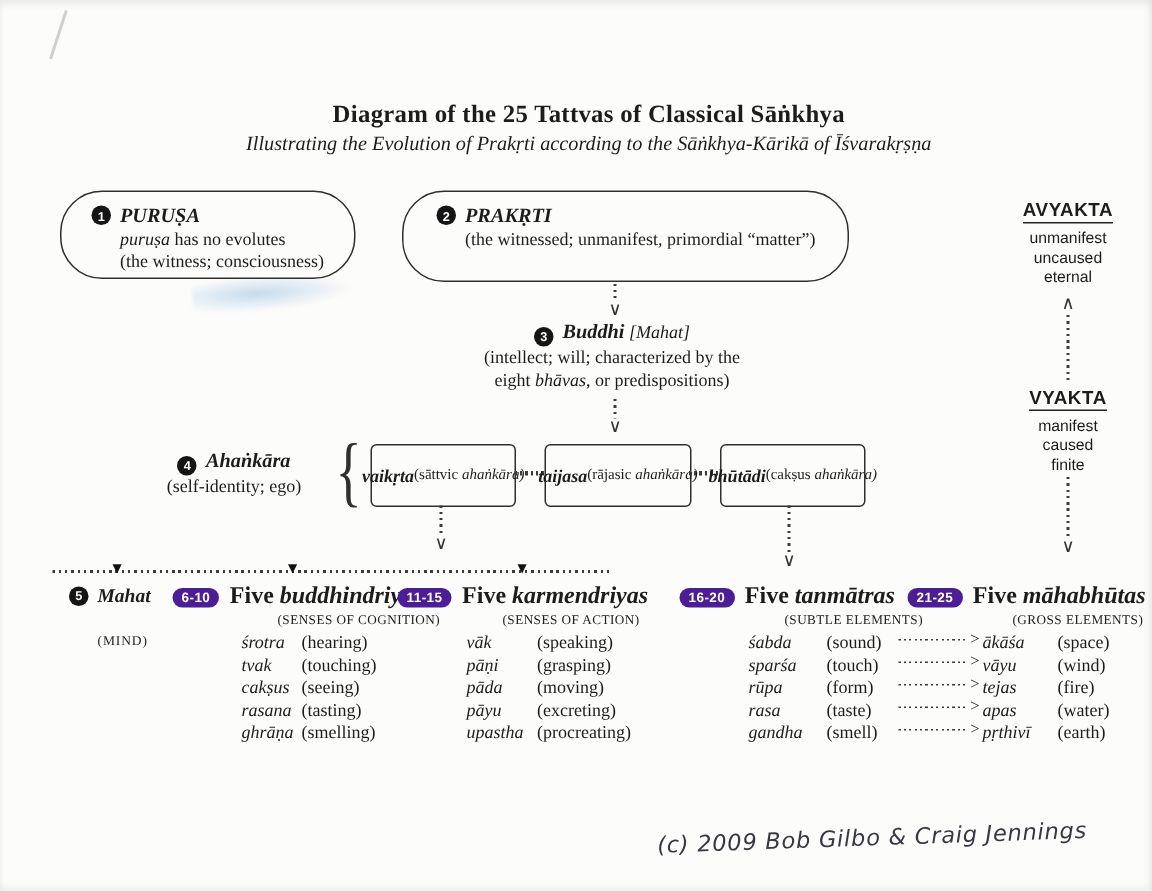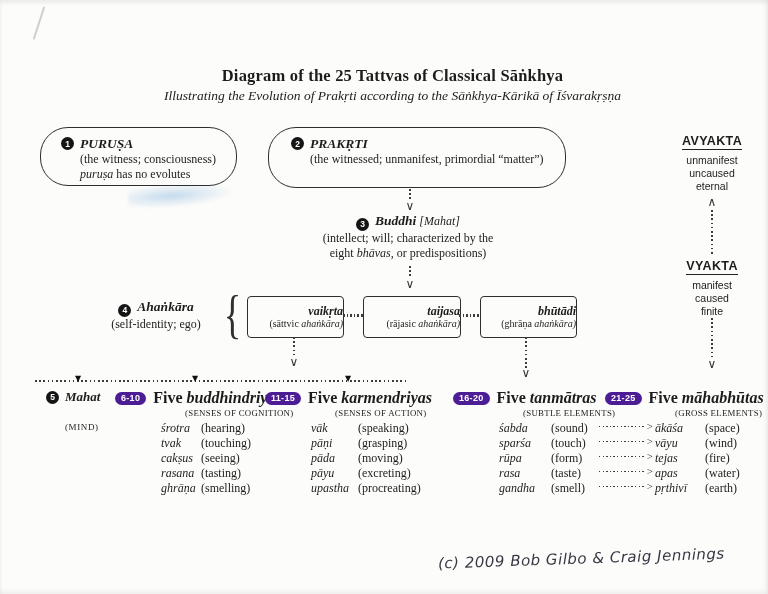--- a/index.html
+++ b/index.html
@@ -26,21 +26,21 @@
             font-size:12.5px;letter-spacing:.4px;border-bottom:1.5px solid #222;padding-bottom:1px;}
   .sideattr{font-family:"Liberation Sans","DejaVu Sans",sans-serif;font-size:10.5px;line-height:13px;}
   .sideattrs{margin-top:4px;}
   .centerblock{text-align:center;}
   .buddhi-l1{font-size:13.5px;line-height:17px;}
   .buddhi-l1 .nm{font-weight:bold;font-style:italic;}
   .buddhi-l1 .ep{font-style:italic;font-size:12px;}
   .buddhi-l{font-size:12px;line-height:15px;white-space:nowrap;}
   .brace{font-size:52px;line-height:46px;font-weight:400;color:#2f2f2f;transform:scaleX(.7);}
   .mbox{top:296px;height:40px;border:1.4px solid #2e2e2e;border-radius:4px;background:#fcfcfa;
-        display:flex;flex-direction:column;align-items:flex-end;justify-content:center;text-align:center;}
+        display:flex;flex-direction:row;align-items:center;justify-content:center;text-align:center;}
   .mname{font-weight:bold;font-style:italic;font-size:12px;line-height:14px;}
   .msub{font-size:10px;line-height:12px;white-space:nowrap;}
   .group{top:389px;}
   .g-head{display:flex;align-items:center;gap:7px;}
   .badge{background:#4c1d95;color:#fff;border-radius:8px;padding:1.5px 6px;
          font:bold 9px "Liberation Sans","DejaVu Sans",sans-serif;letter-spacing:.3px;white-space:nowrap;}
   .g-title{font-size:16px;font-weight:bold;white-space:nowrap;}
   .g-sub{margin:1px 0 3px 42px;font-size:8.8px;letter-spacing:.3px;white-space:nowrap;padding-left:28px;}
   .g-rows{margin-left:46px;}
   .g-row{display:flex;height:15px;font-size:12px;align-items:baseline;}
@@ -68,22 +68,22 @@
 
   <div class="abs title">Diagram of the 25 Tattvas of Classical Sāṅkhya</div>
   <div class="abs subtitle">Illustrating the Evolution of Prakṛti according to the Sāṅkhya-Kārikā of Īśvarakṛṣṇa</div>
 
   <div class="abs stadium" style="left:40px;top:127px;width:195px;height:57px;">
     <div class="box-inner">
       <div class="bname">
         <span class="ncircle">1</span>
         <span>PURUṢA</span>
       </div>
+      <div class="bline"><i>puruṣa</i><span> has no evolutes</span></div>
       <div class="bline">(the witness; consciousness)</div>
-      <div class="bline"><i>puruṣa</i><span> has no evolutes</span></div>
     </div>
   </div>
 
   <div class="abs stadium" style="left:268px;top:127px;width:296px;height:59px;">
     <div class="box-inner" style="left:22px;">
       <div class="bname">
         <span class="ncircle">2</span>
         <span>PRAKṚTI</span>
       </div>
       <div class="bline">(the witnessed; unmanifest, primordial “matter”)</div>
@@ -138,21 +138,21 @@
     <div class="msub"><span>(sāttvic </span><i>ahaṅkāra)</i></div>
   </div>
   <div class="abs hdot2" style="left:343px;top:314px;width:20px;"></div>
   <div class="abs mbox" style="left:363px;width:96px;">
     <div class="mname">taijasa</div>
     <div class="msub"><span>(rājasic </span><i>ahaṅkāra)</i></div>
   </div>
   <div class="abs hdot2" style="left:459px;top:314px;width:20px;"></div>
   <div class="abs mbox" style="left:480px;width:95px;">
     <div class="mname">bhūtādi</div>
-    <div class="msub"><span>(ghrāṇa </span><i>ahaṅkāra)</i></div>
+    <div class="msub"><span>(cakṣus </span><i>ahaṅkāra)</i></div>
   </div>
 
   <div class="abs vdot" style="left:293px;top:337px;height:20px;"></div>
   <div class="abs chev" style="left:286px;top:356px;">∨</div>
   <div class="abs hdot" style="left:35px;top:380px;width:372px;"></div>
   <div class="abs tri" style="left:78px;top:375px;">▼</div>
   <div class="abs tri" style="left:195px;top:375px;">▼</div>
   <div class="abs tri" style="left:348px;top:375px;">▼</div>
   <div class="abs vdot" style="left:525px;top:337px;height:31px;"></div>
   <div class="abs chev" style="left:518px;top:367px;">∨</div>

